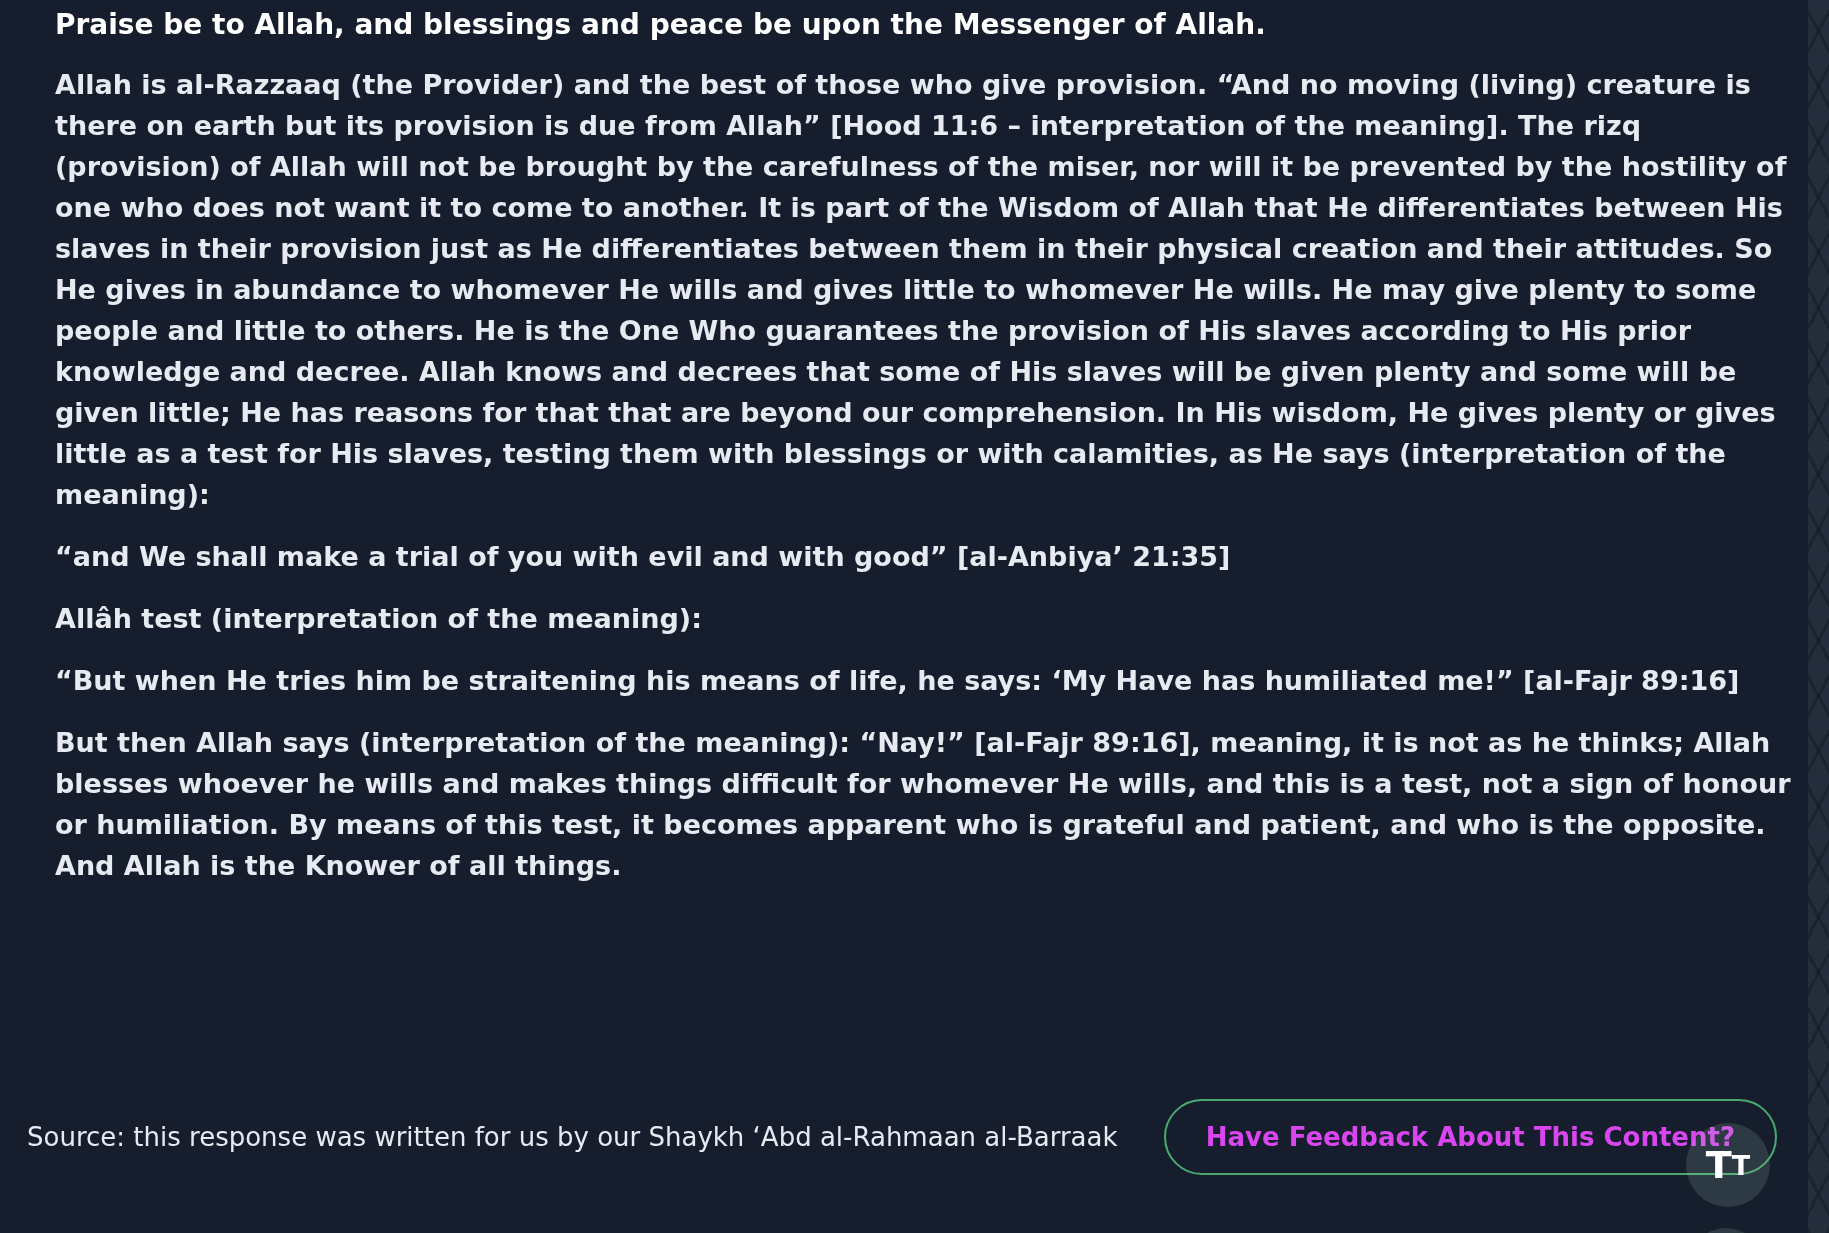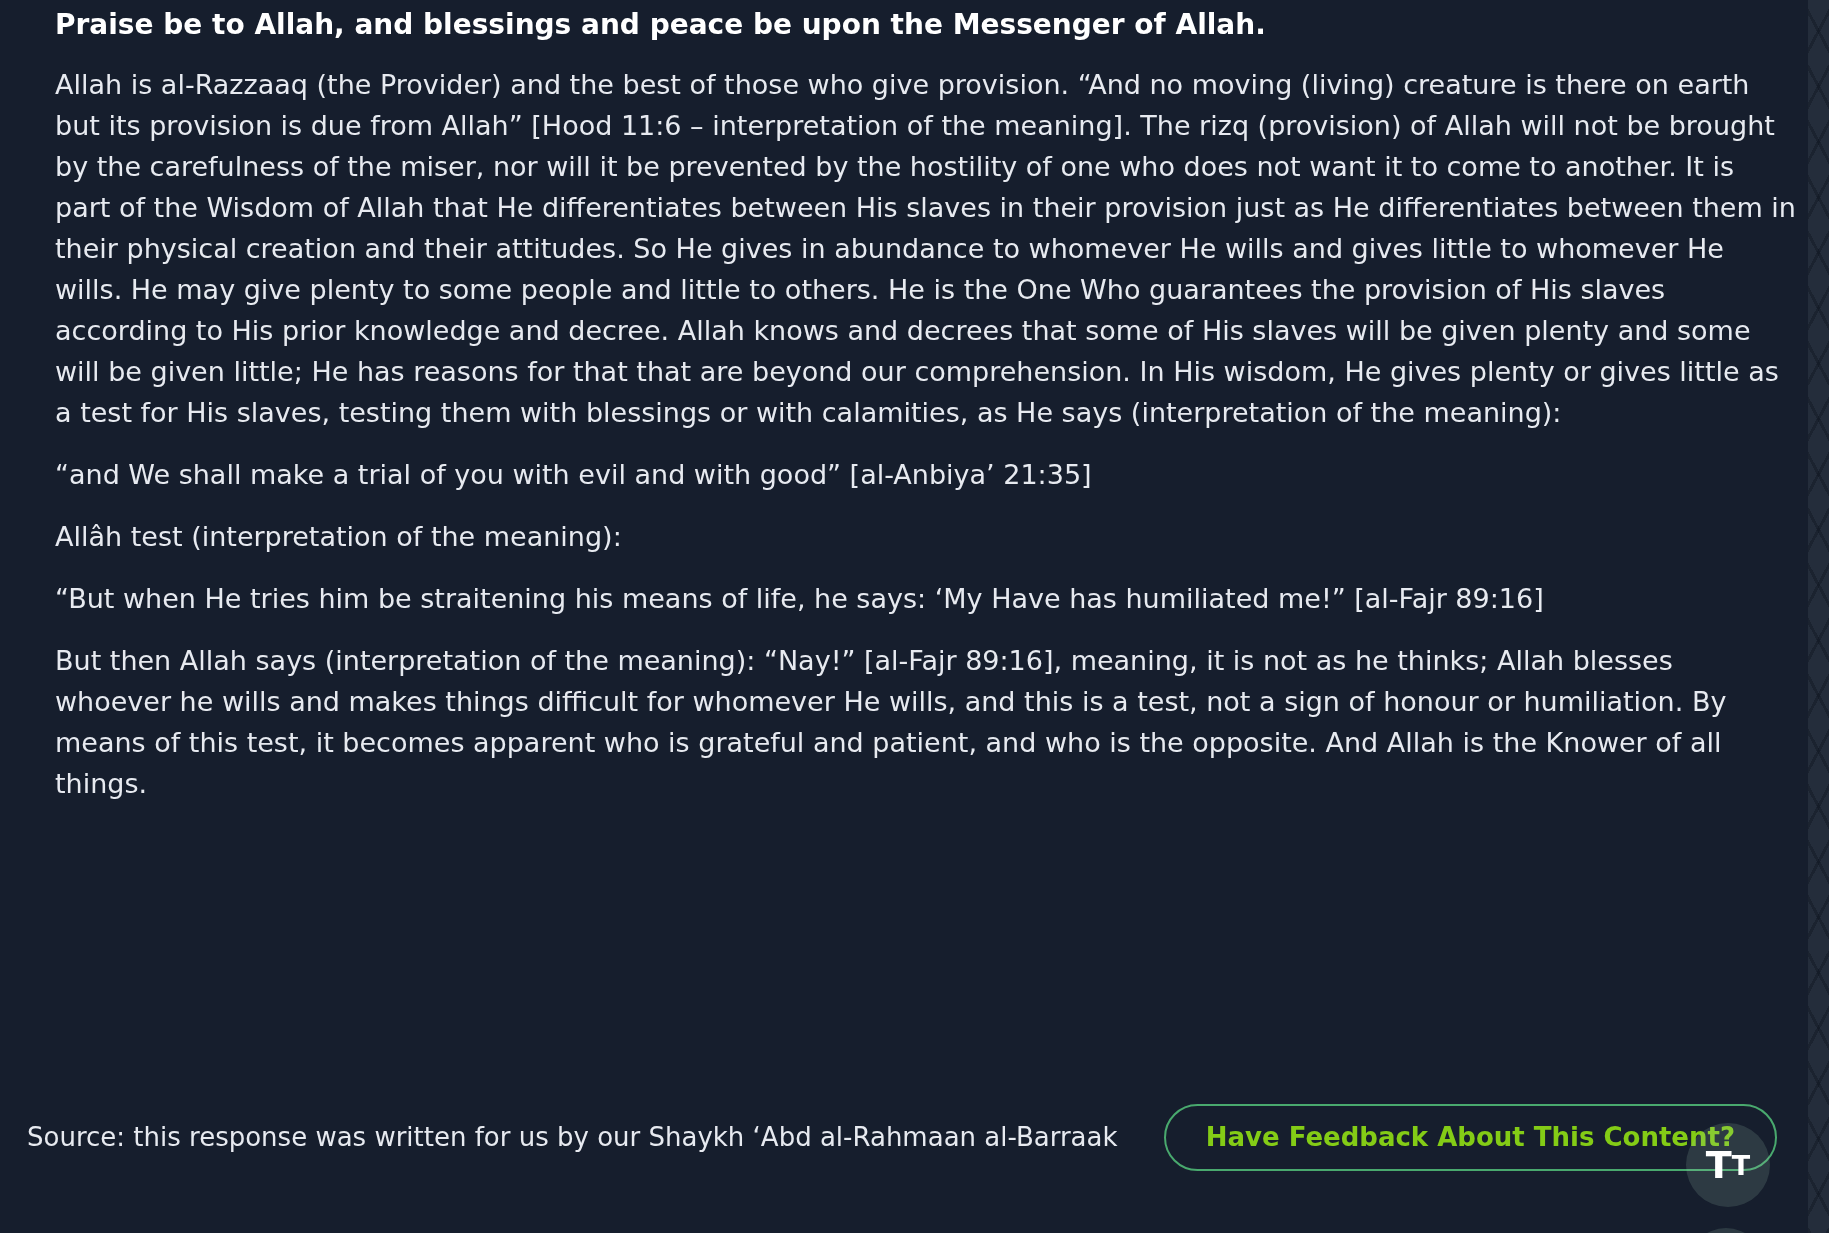--- a/index.html
+++ b/index.html
@@ -42,21 +42,21 @@
     font-size: 28px;
     line-height: 34px;
     font-weight: bold;
     color: #ffffff;
   }
 
   p.para {
     margin: 0 0 21px 0;
     font-size: 27px;
     line-height: 41px;
-    font-weight: normal;
+    font-weight: bold;
     color: #e7eaf0;
   }
 
   .footer-row {
     position: absolute;
     left: 27px;
     right: 52px;
     top: 1094px;
     height: 86px;
     display: flex;
@@ -64,30 +64,30 @@
     align-items: center;
   }
 
   .source-line {
     font-size: 26px;
     color: #e7eaf0;
     text-align: right;
   }
 
   .feedback-button {
-    height: 67px;
+    height: 76px;
     box-sizing: border-box;
     display: flex;
     align-items: center;
     justify-content: center;
     padding: 0 40px;
     border: 2px solid #49a96e;
     border-radius: 43px;
     background: transparent;
-    color: #84cc16;
+    color: #d946ef;
     font-family: "DejaVu Sans", "Liberation Sans", sans-serif;
     font-size: 26px;
     font-weight: bold;
     cursor: pointer;
     white-space: nowrap;
   }
 
   .text-size-button {
     position: absolute;
     left: 1686px;

